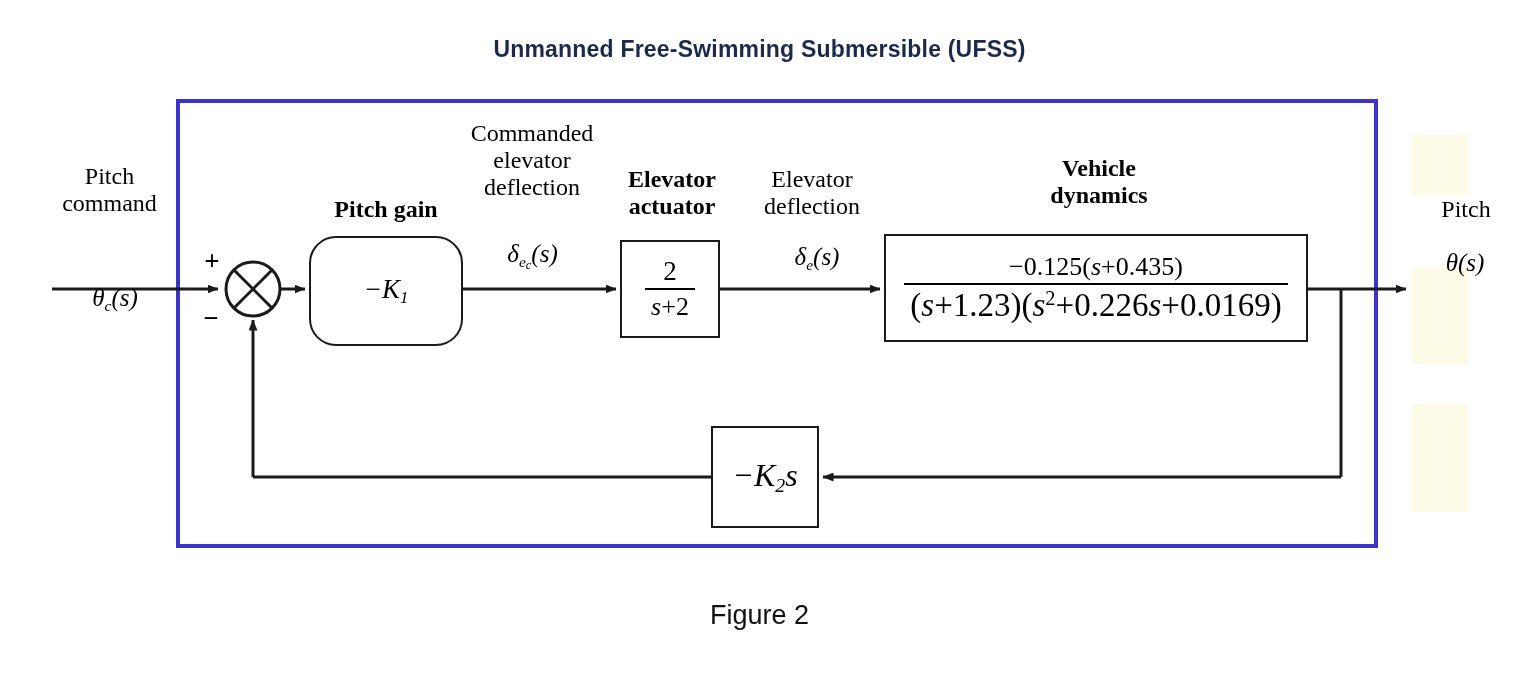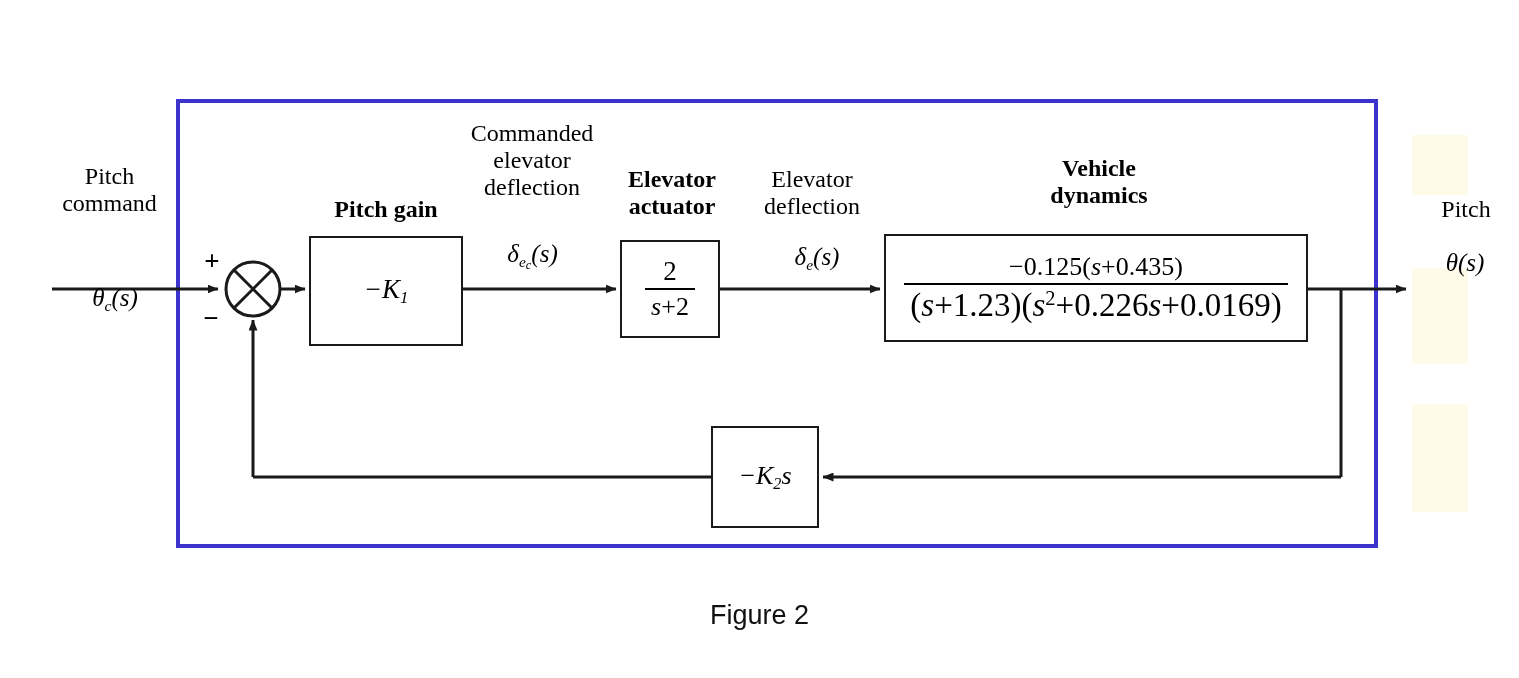--- a/index.html
+++ b/index.html
@@ -45,24 +45,24 @@
   
   .block{
     position:absolute;
     border:2px solid #1a1a1a;
     background:#ffffff;
     box-sizing:border-box;
     display:flex;align-items:center;justify-content:center;
     font-family:"Liberation Serif",serif;
     color:#000;
   }
-  #blk-gain{left:309px;top:236px;width:154px;height:110px;font-size:27px;}
+  #blk-gain{left:309px;top:236px;width:154px;height:110px;font-size:27px;border-radius:27px;}
   #blk-act{left:620px;top:240px;width:100px;height:98px;}
   #blk-veh{left:884px;top:234px;width:424px;height:108px;}
-  #blk-sensor{left:711px;top:426px;width:108px;height:102px;font-size:26px;justify-content:center;}
+  #blk-sensor{left:711px;top:426px;width:108px;height:102px;font-size:32px;justify-content:center;}
 
   
   .lab{position:absolute;text-align:center;color:#000;line-height:1.12;}
   .lab-hdr{font-size:24px;}
   .lab-sig{font-size:25px;font-style:italic;}
 
   #lab-pitchcmd{left:22px;top:163px;width:175px;font-size:24px;}
   #lab-thetac{left:60px;top:247px;width:110px;margin-top:37px;}
   #lab-plus{left:201px;top:246px;width:22px;font-size:27px;font-weight:bold;}
   #lab-minus{left:200px;top:303px;width:22px;font-size:27px;font-weight:bold;}
@@ -95,20 +95,21 @@
     position:absolute;left:0;top:600px;width:1519px;text-align:center;
     font-family:"Liberation Sans",sans-serif;
     font-size:27px;color:#111;
   }
 </style>
 </head>
 <body>
 
 <div id="stage">
 
+  <div class="title">Unmanned Free-Swimming Submersible (UFSS)</div>
 
   <div class="hl hl1"></div>
   <div class="hl hl2"></div>
   <div class="hl hl3"></div>
 
   <div class="frame"></div>
 
   <svg class="wires" viewBox="0 0 1519 678">
     <defs>
       <marker id="ar" markerWidth="11" markerHeight="9" refX="10.5" refY="4.5" orient="auto" markerUnits="userSpaceOnUse">

